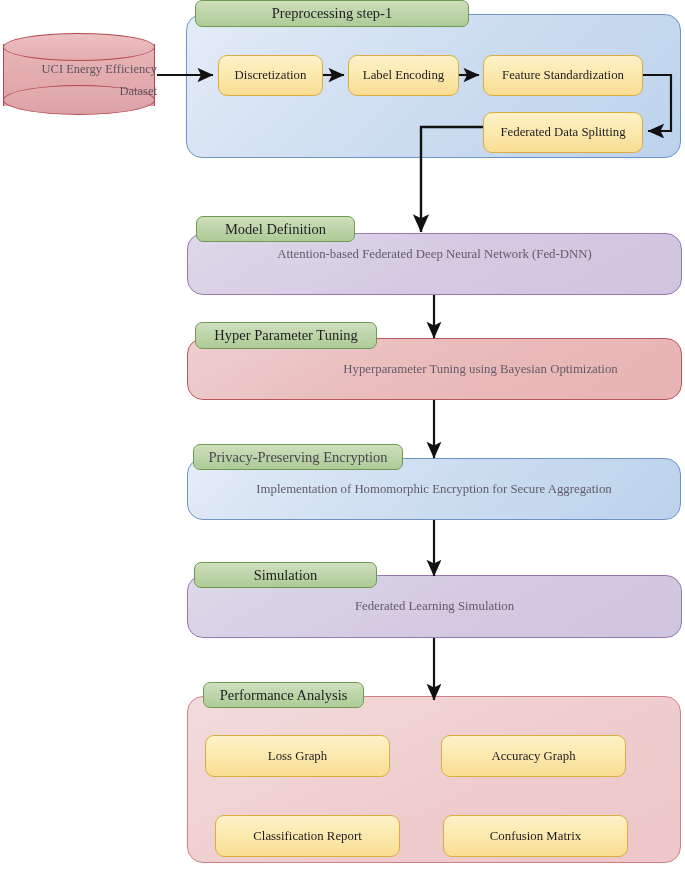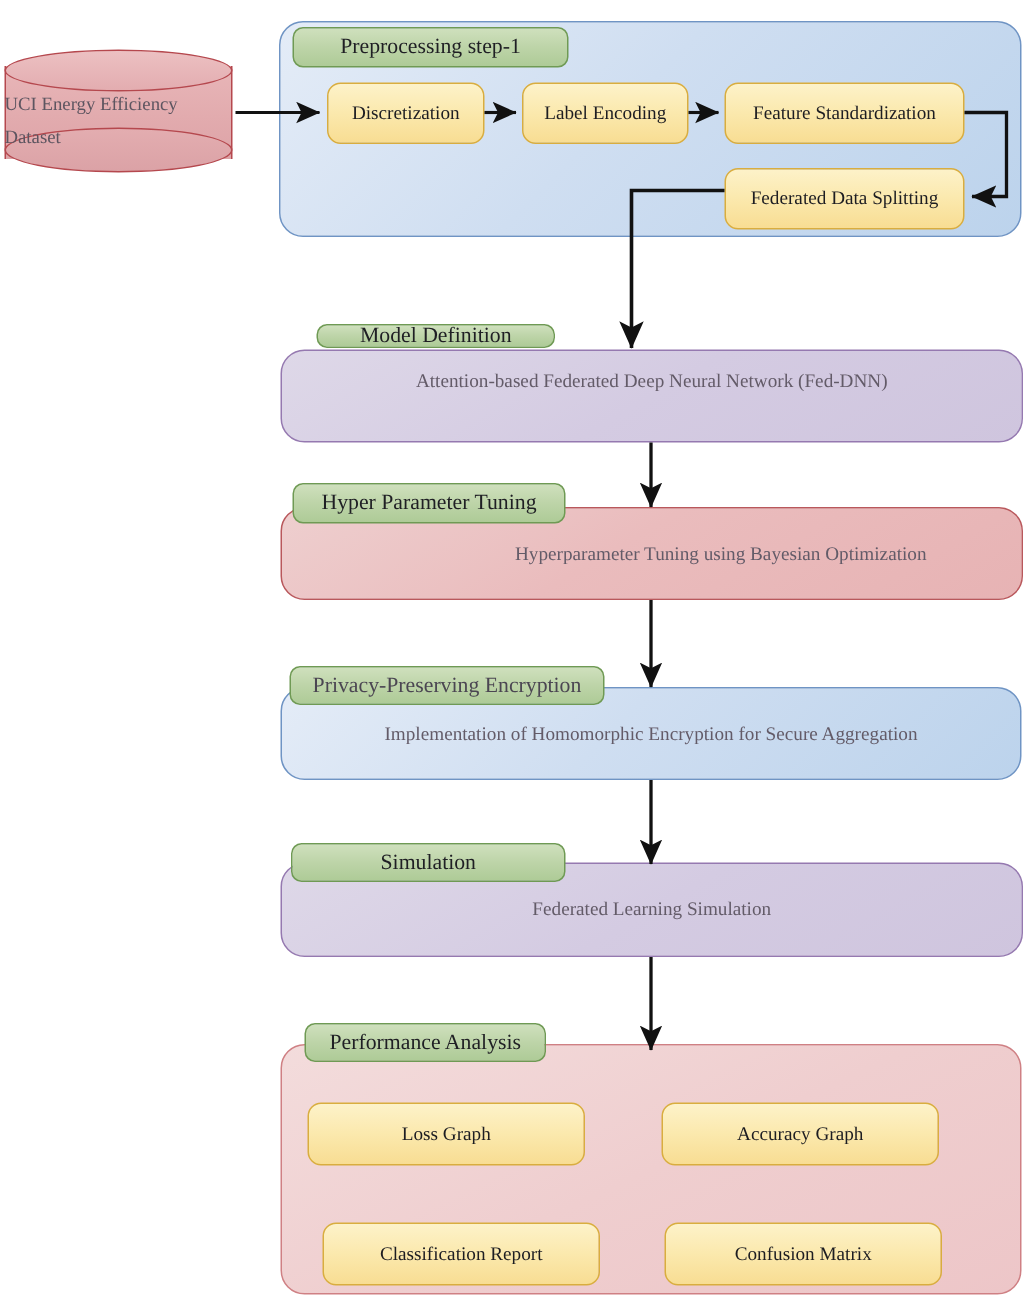--- a/index.html
+++ b/index.html
@@ -43,21 +43,21 @@
     position: absolute;
     left: 0; top: 0px; width: 152px; height: 28px;
     border: 1.2px solid #b5484e;
     border-radius: 50%;
     background: linear-gradient(to bottom, #ecc0c2, #e3adb0);
     box-sizing: border-box;
   }
   .cyl-text {
     position: absolute;
     left: 0; top: 26px; width: 154px;
-    text-align: left;
+    text-align: right;
     font-size: 12.5px;
     color: #5d5560;
     line-height: 1.75;
     z-index: 3;
   }
 
   
   .stage {
     border-radius: 16px;
     box-sizing: border-box;
@@ -183,30 +183,30 @@
     <div class="cyl-body"></div>
     <div class="cyl-bottom"></div>
     <div class="cyl-top"></div>
     <div class="cyl-text">
       <div>UCI Energy Efficiency</div>
       <div>Dataset</div>
     </div>
   </div>
 
   <div class="abs stage stage-blue" style="left:186px; top:14px; width:495px; height:144px;"></div>
-  <div class="abs tab" style="left:195px; top:18px; width:184px; height:27px;">Preprocessing step-1</div>
+  <div class="abs tab" style="left:195px; top:0; width:274px; height:27px;">Preprocessing step-1</div>
   <div class="abs ybox" style="left:218px; top:55px; width:105px; height:41px;">Discretization</div>
   <div class="abs ybox" style="left:348px; top:55px; width:111px; height:41px;">Label Encoding</div>
   <div class="abs ybox" style="left:483px; top:55px; width:160px; height:41px;">Feature Standardization</div>
   <div class="abs ybox" style="left:483px; top:112px; width:160px; height:41px;">Federated Data Splitting</div>
 
   <div class="abs stage stage-purple" style="left:187px; top:233px; width:495px; height:62px;">
     <div class="stage-text" style="top:13px;">Attention-based Federated Deep Neural Network (Fed-DNN)</div>
   </div>
-  <div class="abs tab" style="left:211px; top:216px; width:159px; height:16px;">Model Definition</div>
+  <div class="abs tab" style="left:196px; top:216px; width:159px; height:26px;">Model Definition</div>
 
   <div class="abs stage stage-red" style="left:187px; top:338px; width:495px; height:62px;padding-left:46px;">
     <div class="stage-text" style="top:23px;">Hyperparameter Tuning using Bayesian Optimization</div>
   </div>
   <div class="abs tab" style="left:195px; top:322px; width:182px; height:27px;">Hyper Parameter Tuning</div>
 
   <div class="abs stage stage-blue" style="left:187px; top:458px; width:494px; height:62px;">
     <div class="stage-text" style="top:23px;">Implementation of  Homomorphic Encryption for Secure Aggregation</div>
   </div>
   <div class="abs tab" style="left:193px; top:444px; width:210px; height:26px; color:#4b4652;">Privacy-Preserving Encryption</div>

